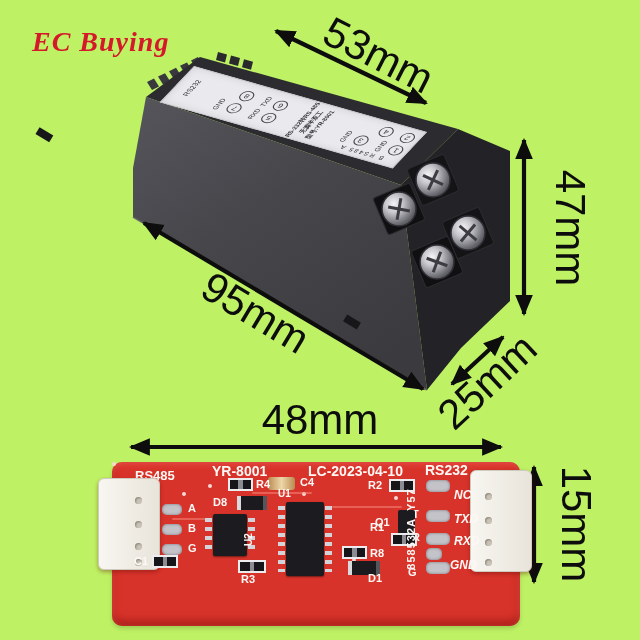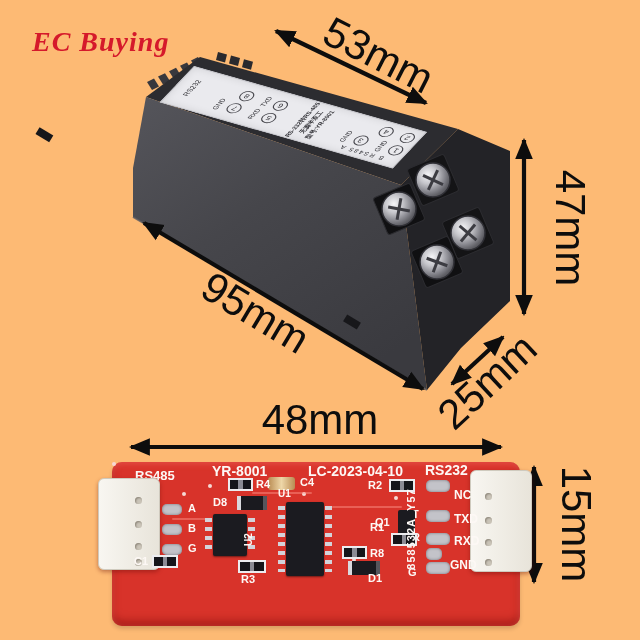--- a/index.html
+++ b/index.html
@@ -1,16 +1,16 @@
 <!DOCTYPE html>
 <html><head>
 <meta charset="utf-8">
 <style>
   html,body{margin:0;padding:0;background:#fff;}
-  .stage{position:relative;width:640px;height:640px;background:#fdba74;overflow:hidden;
+  .stage{position:relative;width:640px;height:640px;background:#bef264;overflow:hidden;
          font-family:"Liberation Sans",sans-serif;}
   
   .logo{position:absolute;left:32px;top:26px;font-family:"Liberation Serif",serif;
         font-style:italic;font-weight:bold;font-size:28px;color:#d5192b;letter-spacing:1px;}
   
   .scene{position:absolute;left:0;top:0;width:640px;height:640px;}
   .dt{font-family:"Liberation Sans",sans-serif;font-size:42px;fill:#0d0d0d;text-anchor:middle;}
   
   .mlabel{position:absolute;left:0;top:0;width:242px;height:50px;transform-origin:0 0;
           transform:matrix(0.963,0.273,-0.687,0.727,194,66);
@@ -49,21 +49,21 @@
   .conn-r i{left:14px;} .conn-r i:nth-child(1){top:22px;} .conn-r i:nth-child(2){top:46px;}
   .conn-r i:nth-child(3){top:68px;} .conn-r i:nth-child(4){top:88px;}
   .pad{background:#c3c3c9;border-radius:5px;box-shadow:inset 0 0 3px #74747c;width:20px;height:11px;}
   .lp1{left:50px;top:42px;} .lp2{left:50px;top:62px;} .lp3{left:50px;top:82px;}
   .lt{color:#fdf8f5;font-weight:bold;font-size:11px;}
   .lt1{left:76px;top:40px;} .lt2{left:76px;top:60px;} .lt3{left:76px;top:80px;}
   .rrow .pad{left:314px;width:24px;height:12px;}
   .rp0{top:18px;} .rp1{top:48px;} .rp2{top:71px;} .rp3{top:86px;width:16px !important;} .rp4{top:100px;}
   .rin{color:#fdf8f5;font-weight:bold;font-size:11px;left:300px;}
   .rin1{top:46px;} .rin2{top:69px;} .rin4{top:104px;left:296px;}
-  .rout{color:#fdf8f5;font-weight:bold;font-size:12px;left:342px;}
+  .rout{color:#fdf8f5;font-weight:bold;font-size:12px;left:342px;font-style:italic;}
   .rout0{top:26px;} .rout1{top:50px;} .rout2{top:72px;} .rout3{top:96px;left:338px;}
   .chip{background:#1b1b20;border-radius:2px;box-shadow:0 1px 2px rgba(0,0,0,.5);}
   .chip:before,.chip:after{content:'';position:absolute;top:4px;bottom:4px;width:7px;
       background:repeating-linear-gradient(180deg,#d3d3da 0 4px,rgba(0,0,0,0) 4px 9px);}
   .chip:before{left:-8px;} .chip:after{right:-8px;}
   .u1{left:174px;top:40px;width:38px;height:74px;}
   .u2{left:101px;top:52px;width:34px;height:42px;}
   .q1{left:286px;top:48px;width:17px;height:28px;background:#1b1b20;border-radius:2px;}
   .diode{background:#1a1a1f;border-left:4px solid #d9d9de;border-right:4px solid #55555c;height:14px;}
   .d8{left:125px;top:34px;width:30px;}

